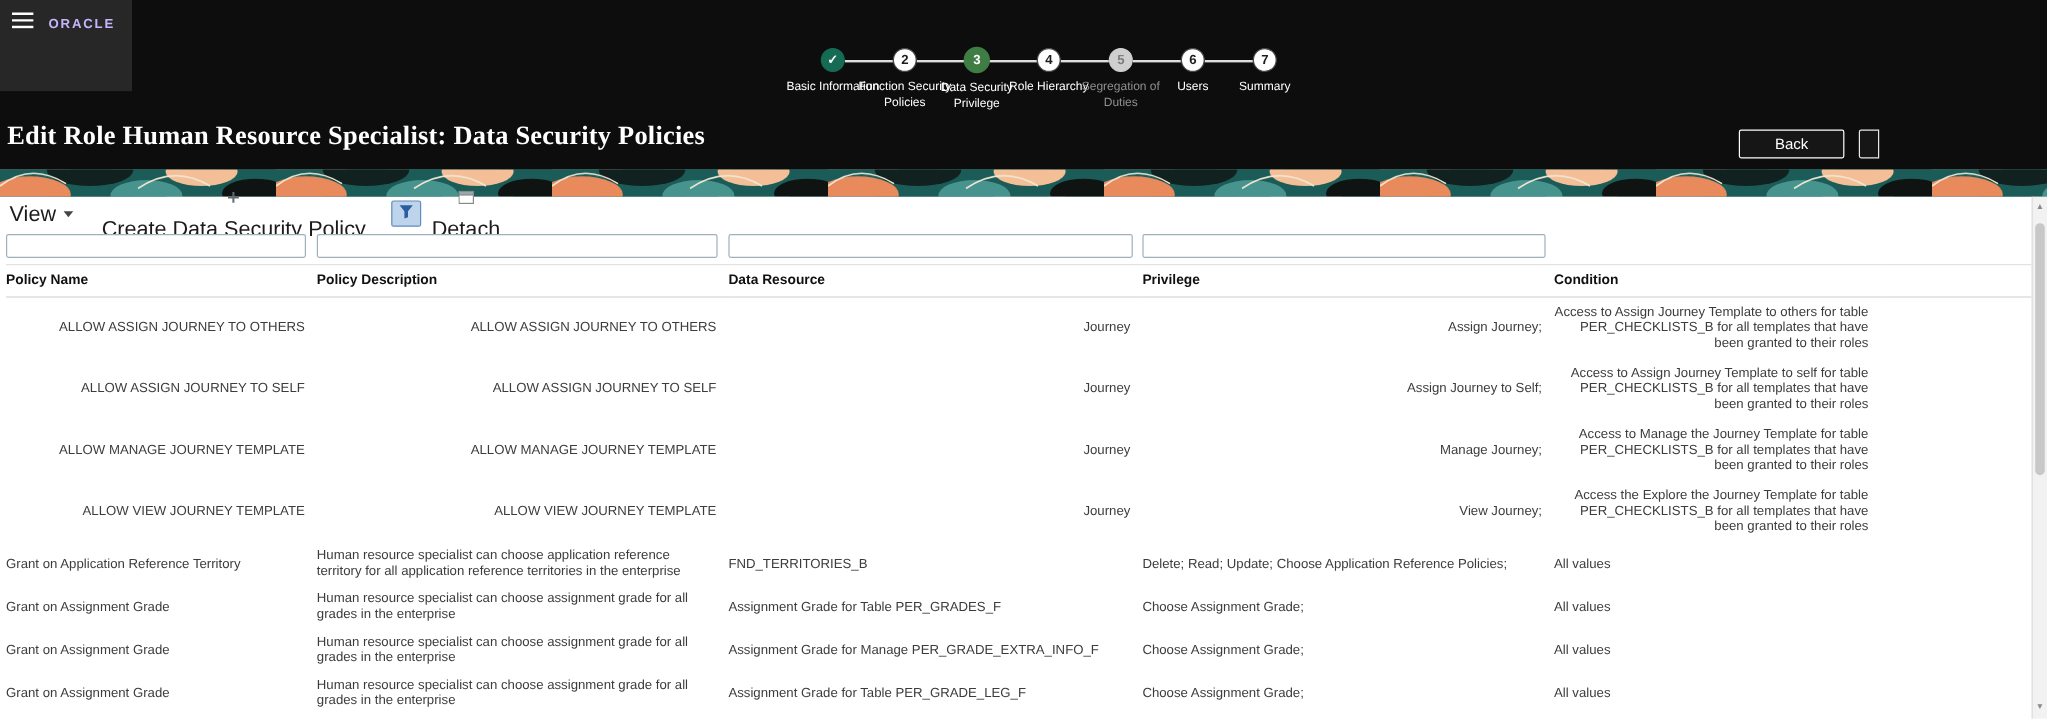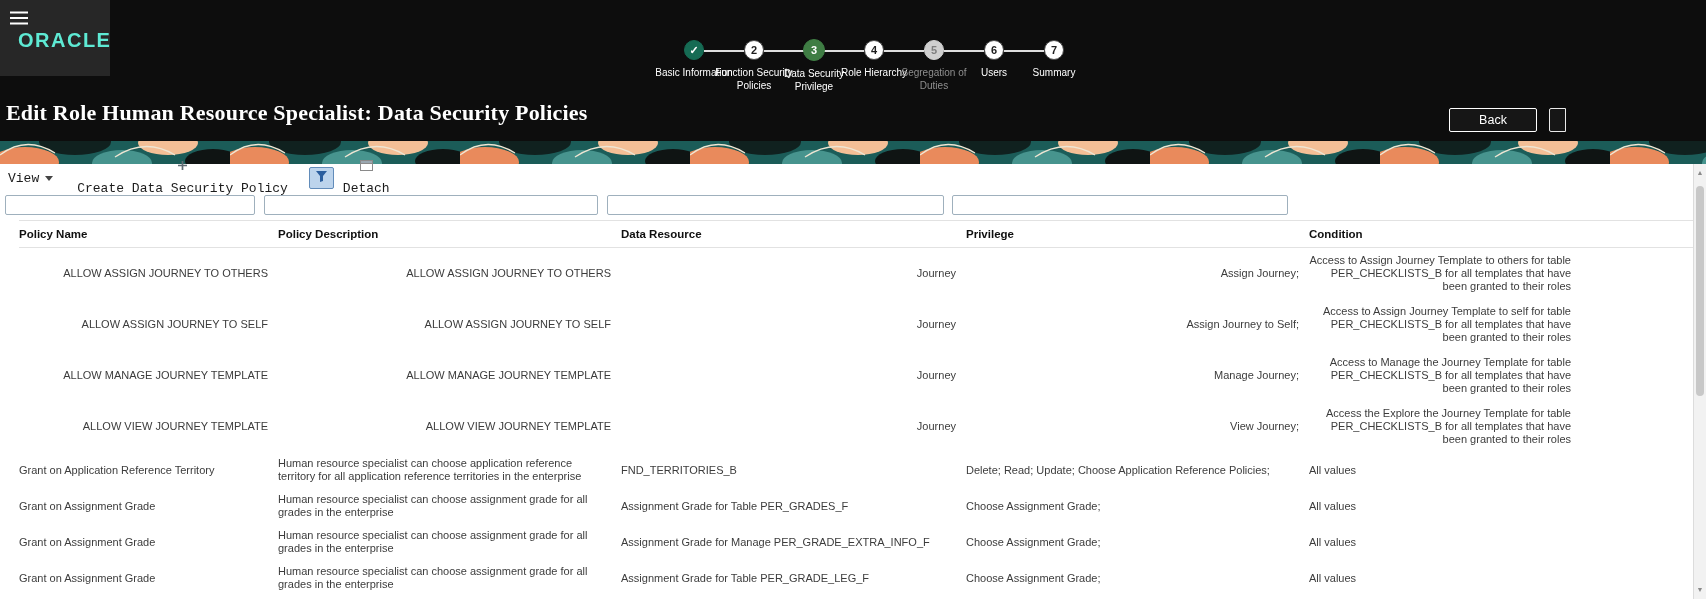--- a/index.html
+++ b/index.html
@@ -5,22 +5,22 @@
   * { box-sizing: border-box; margin: 0; padding: 0; }
   html, body { width: 1706px; height: 599px; overflow: hidden; background: #fff;
     font-family: "Liberation Sans", sans-serif; }
   .app { position: relative; width: 1706px; height: 599px; }
 
   
   .topbar { position: relative; width: 100%; height: 141px; background: #0d0d0d; }
   .brand { position: absolute; left: 0; top: 0; width: 110px; height: 76px;
     background: #272727; padding: 10px 0 0 10px; }
   .hamburger { display: inline-block; vertical-align: middle; cursor: pointer; }
-  .logo { display: inline-block; vertical-align: middle; color: #5eead4; font-weight: bold;
-    font-size: 20px; letter-spacing: 1.5px; margin-left: 8px; }
+  .logo { display: inline-block; vertical-align: middle; color: #c4b5fd; font-weight: bold;
+    font-size: 11px; letter-spacing: 1.5px; margin-left: 8px; }
 
   
   .train { position: absolute; left: 664px; top: 40px; display: flex; }
   .step { position: relative; width: 60px; text-align: center; cursor: pointer; }
   .step:not(:first-child)::before { content: ""; position: absolute; top: 10px; left: -20px;
     width: 40px; height: 2px; background: #dedede; }
   .dot { position: relative; z-index: 1; width: 20px; height: 20px; border-radius: 50%;
     margin: 0 auto; line-height: 18px; font-size: 11px; font-weight: bold; }
   .step.completed .dot { background: #166b54; border: 1px solid #166b54; color: #fff; }
   .step.current .dot  { background: #3f7d44; border: 1px solid #3f7d44; color: #fff;
@@ -43,42 +43,42 @@
   .btn-clipped { position: absolute; left: 1549px; top: 108px; width: 17px; height: 24px;
     border: 1px solid #e9e9e9; border-radius: 2px 0 0 2px; background: rgba(255,255,255,0.04);
     cursor: pointer; }
 
   
   .deco { width: 100%; height: 23px; line-height: 0; background: #1b5c58; }
 
   
   .content { position: relative; background: #fff; }
   .toolbar { display: flex; align-items: center; height: 28px; padding-left: 8px;
-    font-size: 13px; color: #1b1b1b; font-family: Liberation Mono, monospace; }
+    font-size: 18px; color: #1b1b1b; }
   .view-menu { display: flex; align-items: center; cursor: pointer; margin-right: 24px; }
   .caret { width: 0; height: 0; border-left: 4px solid transparent;
     border-right: 4px solid transparent; border-top: 5px solid #444; margin-left: 6px; }
   .create-btn { display: flex; align-items: center; gap: 6px; cursor: pointer;
     margin-right: 21px; flex-direction: column; }
   .qbe { width: 25px; height: 22px; background: #bdd4ec; border: 1px solid #628cba;
     border-radius: 2px; display: flex; align-items: center; justify-content: center;
     cursor: pointer; margin-right: 9px; }
   .detach-btn { display: flex; align-items: center; gap: 6px; cursor: pointer; flex-direction: column; }
 
   
   .filters { display: flex; padding: 3px 0 5px 5px; }
   .filters input { height: 20px; border: 1px solid #9fb0bd; border-radius: 2px;
     font-size: 11px; padding: 0 4px; color: #333; outline: none; }
   .f1 { width: 250px; margin-right: 9px; }
   .f2 { width: 334px; margin-right: 9px; }
   .f3 { width: 337px; margin-right: 8px; }
   .f4 { width: 336px; }
 
   
-  table { margin-left: 19px; border-collapse: collapse; table-layout: fixed;
+  table { margin-left: 5px; border-collapse: collapse; table-layout: fixed;
     width: 1688px; }
   th { text-align: left; font-size: 11.5px; font-weight: bold; color: #101010;
     padding: 7px 10px 7px 0; border-top: 1px solid #e2e2e2; border-bottom: 1px solid #e2e2e2; }
   td { font-size: 11px; color: #3c3c3c; line-height: 13px; padding: 5px 10px 5px 0;
     vertical-align: middle; }
   tr.row-tall td { padding-top: 6px; padding-bottom: 6px; text-align: right; }
   tr { cursor: default; }
 
   
   .vscroll { position: absolute; right: 0; top: 164px; width: 13px; height: 435px;

